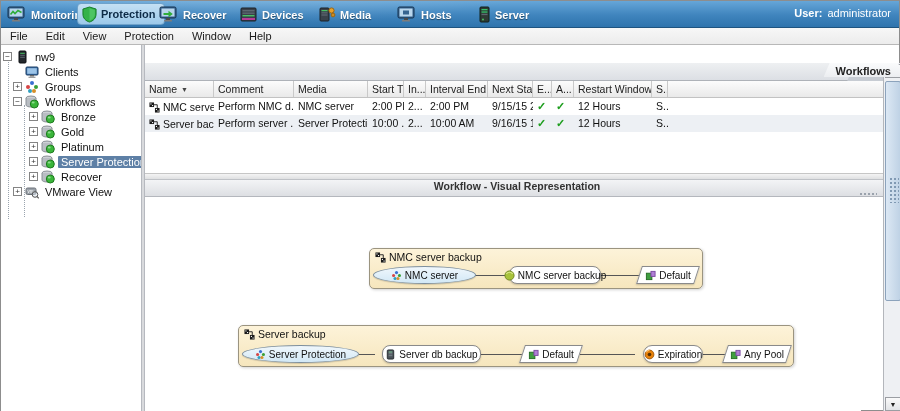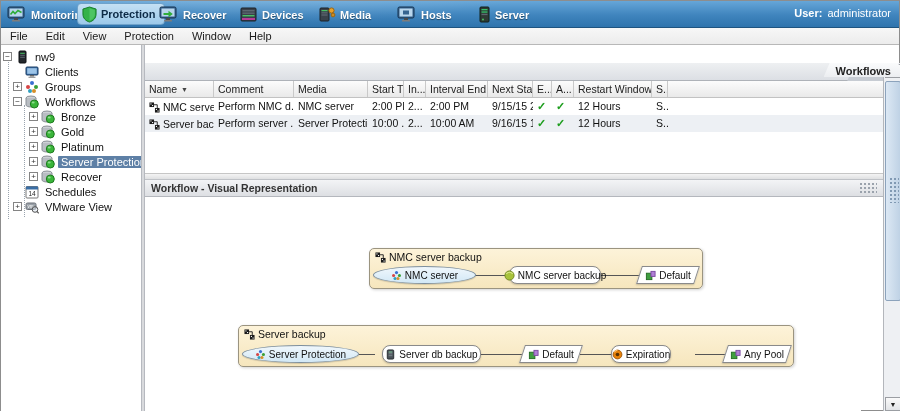--- a/index.html
+++ b/index.html
@@ -68,21 +68,21 @@
   .tr { height:17px; }
   .tr.alt { background:#edf0f4; }
   .td { font-size:10.5px; color:#111; padding:2px 0 0 4px; white-space:nowrap; overflow:hidden; }
   .td.name { display:flex; align-items:center; gap:3px; padding-top:1px; }
   .check { color:#1f9e1f; font-weight:bold; font-size:11px; line-height:13px; }
 
   .hsplit { position:absolute; top:172px; left:144px; width:738px; height:6px;
     background:linear-gradient(#f4f4f4,#dfe0e2); border-top:1px solid #c6c6c6; }
   .wf-header { position:absolute; top:178px; left:144px; width:738px; height:18px;
     background:linear-gradient(#f3f4f6,#dddfe3); border-top:1px solid #bfc2c7; border-bottom:1px solid #b4b7bd;
-    display:flex; align-items:center; font-size:10.5px; font-weight:bold; color:#333; padding-left:6px; }
+    display:flex; align-items:center; font-size:10.5px; font-weight:bold; color:#333; padding-left:6px;flex-direction:column; }
   .grip { margin-left:auto; margin-right:6px; width:18px; height:12px;
     background-image:radial-gradient(#9aa2ac 0.9px, transparent 1px); background-size:4px 4px; }
 
   .canvas { position:absolute; top:196px; left:144px; width:716px; height:215px; background:#fff; }
 
   
   .wfbox { position:absolute; background:linear-gradient(#fdf3d9,#f6e6bd); border:1px solid #9b9480;
     border-radius:5px; box-shadow:1px 1px 3px rgba(0,0,0,.18); }
   .wftitle { position:absolute; top:2px; left:5px; display:flex; align-items:center; gap:3px;
     font-size:10.5px; color:#111; white-space:nowrap; }
@@ -285,29 +285,20 @@
       <span class="exp">+</span>
       <svg class="ticon" viewBox="0 0 14 14">
           <ellipse cx="6" cy="3" rx="5" ry="2" fill="#cdd1d5" stroke="#8a9096"></ellipse>
           <path d="M1 3 v7 c0 1.1 2.2 2 5 2 s5 -.9 5 -2 V3" fill="#b9bdc3" stroke="#8a9096"></path>
           <circle cx="9.3" cy="9" r="4" fill="#3ab53a" stroke="#1f7a1f"></circle>
           <ellipse cx="8.2" cy="7.6" rx="1.5" ry="1" fill="#8fdc8f"></ellipse>
         </svg>
       <span class="tlabel">Recover</span>
     </div>
     <div class="trow lvl1">
-      <span class="exp none">·</span>
-      <svg class="ticon" viewBox="0 0 14 14">
-          <rect x="1" y="1.5" width="12" height="11.5" rx="1" fill="#fff" stroke="#777"></rect>
-          <rect x="1" y="1.5" width="12" height="3" fill="#3a6ea5"></rect>
-          <text x="7" y="11" font-size="6.5" text-anchor="middle" fill="#222" font-family="sans-serif">14</text>
-        </svg>
-      <span class="tlabel">Schedules</span>
-    </div>
-    <div class="trow lvl1">
       <span class="exp">+</span>
       <svg class="ticon" viewBox="0 0 14 14">
           <rect x="1" y="3" width="10" height="6.5" rx="1.5" fill="#9aa1a8" stroke="#6b7178"></rect>
           <text x="5.5" y="8" font-size="4.5" text-anchor="middle" fill="#fff" font-family="sans-serif">vm</text>
           <circle cx="10" cy="9.5" r="2.8" fill="rgba(220,230,240,.5)" stroke="#555"></circle>
           <line x1="12" y1="11.5" x2="13.8" y2="13.3" stroke="#555" stroke-width="1.2"></line>
         </svg>
       <span class="tlabel">VMware View</span>
     </div>
   </div>
@@ -477,21 +468,21 @@
         <span class="nlabel">Server db backup</span>
       </div>
       <div class="node" style="left:283px; top:19px; width:58px;">
         <div class="para-bg"></div>
         <svg class="nicon" viewBox="0 0 12 12">
             <rect x="1.5" y="3.5" width="6" height="7" fill="#3f9e3f" stroke="#236b23"></rect>
             <rect x="6.5" y="1.5" width="4.5" height="5.5" fill="#b07fd6" stroke="#7a4aa0"></rect>
           </svg>
         <span class="nlabel">Default</span>
       </div>
-      <div class="node rbox" style="left:372px; top:19px; width:60px;">
+      <div class="node rbox" style="left:404px; top:19px; width:60px;border-radius:9px;">
         <svg class="nicon" viewBox="0 0 12 12">
             <circle cx="6" cy="6" r="4.8" fill="#e8820a" stroke="#9c5406"></circle>
             <circle cx="6" cy="6" r="2" fill="#5a3000"></circle>
             <path d="M2.5 3.5 A4.8 4.8 0 0 1 6 1.2" stroke="#ffc371" fill="none" stroke-width="1.2"></path>
           </svg>
         <span class="nlabel">Expiration</span>
       </div>
       <div class="node" style="left:486px; top:19px; width:64px;">
         <div class="para-bg"></div>
         <svg class="nicon" viewBox="0 0 12 12">

